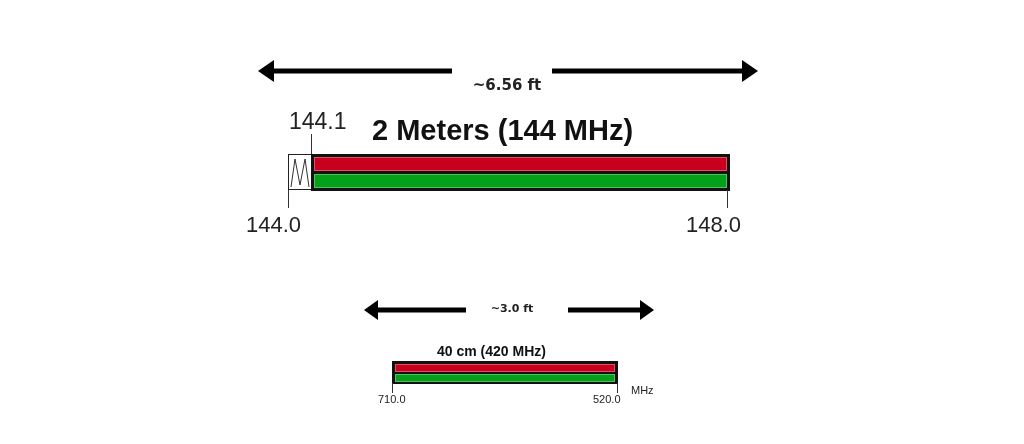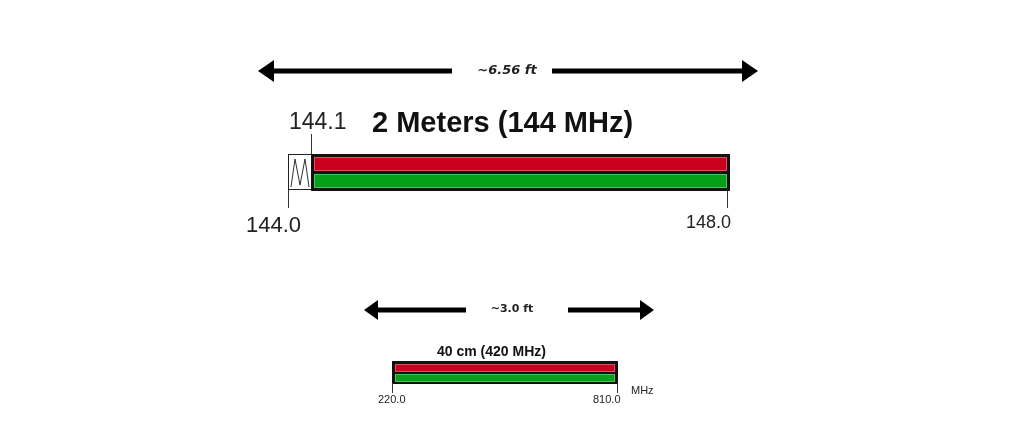--- a/index.html
+++ b/index.html
@@ -24,43 +24,43 @@
 </head>
 <body>
 
 <div>
   <svg class="arrow-svg" style="left:256px;top:58px" width="504" height="26" viewBox="0 0 504 26">
     <line x1="14" y1="13" x2="196" y2="13" stroke="#000" stroke-width="5"></line>
     <polygon points="2,13 18,2 18,24" fill="#000"></polygon>
     <line x1="296" y1="13" x2="490" y2="13" stroke="#000" stroke-width="5"></line>
     <polygon points="502,13 486,2 486,24" fill="#000"></polygon>
   </svg>
-  <div class="dim-label" style="left:462px;top:62px;width:90px;font-size:13px;font-style:italic;">~6.56 ft</div>
+  <div class="dim-label" style="left:462px;top:76px;width:90px;font-size:15px;">~6.56 ft</div>
 
   <div class="tick-label" style="left:289px;top:108px;font-size:23px;">144.1</div>
-  <div class="band-title" style="left:372px;top:106px;font-size:29px;">2 Meters (144 MHz)</div>
+  <div class="band-title" style="left:372px;top:114px;font-size:29px;">2 Meters (144 MHz)</div>
 
   <div class="tick" style="left:311px;top:134px;height:22px;"></div>
 
   <div class="abs" style="left:288px;top:154px;width:24px;height:36px;border:1px solid #222;box-sizing:border-box;background:#fff;">
     <svg width="22" height="34" viewBox="0 0 22 34">
       <polyline points="2,32 6,4 11,30 16,4 20,32" fill="none" stroke="#333" stroke-width="1"></polyline>
     </svg>
   </div>
 
   <div class="bar-frame" style="left:311px;top:154px;width:419px;height:37px;">
     <div class="seg red" style="left:1px;top:1px;width:413px;height:14px;"></div>
     <div class="seg green" style="left:1px;top:18px;width:413px;height:14px;"></div>
   </div>
 
   <div class="tick" style="left:288px;top:190px;height:18px;"></div>
   <div class="tick" style="left:727px;top:190px;height:18px;"></div>
 
   <div class="tick-label" style="left:246px;top:212px;font-size:22px;">144.0</div>
-  <div class="tick-label" style="left:686px;top:212px;font-size:18px;">148.0</div>
+  <div class="tick-label" style="left:686px;top:212px;font-size:22px;">148.0</div>
 </div>
 
 <div>
   <svg class="arrow-svg" style="left:362px;top:298px" width="294" height="24" viewBox="0 0 294 24">
     <line x1="12" y1="12" x2="104" y2="12" stroke="#000" stroke-width="5"></line>
     <polygon points="2,12 16,2 16,22" fill="#000"></polygon>
     <line x1="206" y1="12" x2="282" y2="12" stroke="#000" stroke-width="5"></line>
     <polygon points="292,12 278,2 278,22" fill="#000"></polygon>
   </svg>
   <div class="dim-label" style="left:472px;top:302px;width:80px;font-size:11px;">~3.0 ft</div>
@@ -68,16 +68,16 @@
   <div class="band-title" style="left:437px;top:343px;font-size:14px;">40 cm (420 MHz)</div>
 
   <div class="bar-frame" style="left:392px;top:361px;width:226px;height:23px;">
     <div class="seg red" style="left:1px;top:1px;width:220px;height:8px;"></div>
     <div class="seg green" style="left:1px;top:11px;width:220px;height:8px;"></div>
   </div>
 
   <div class="tick" style="left:392px;top:383px;height:10px;"></div>
   <div class="tick" style="left:617px;top:383px;height:10px;"></div>
 
-  <div class="tick-label" style="left:378px;top:393px;font-size:11px;">220.0</div>
-  <div class="tick-label" style="left:593px;top:393px;font-size:11px;">810.0</div>
+  <div class="tick-label" style="left:378px;top:393px;font-size:11px;">710.0</div>
+  <div class="tick-label" style="left:593px;top:393px;font-size:11px;">520.0</div>
   <div class="tick-label" style="left:631px;top:384px;font-size:11px;">MHz</div>
 </div>
 
 </body></html>

